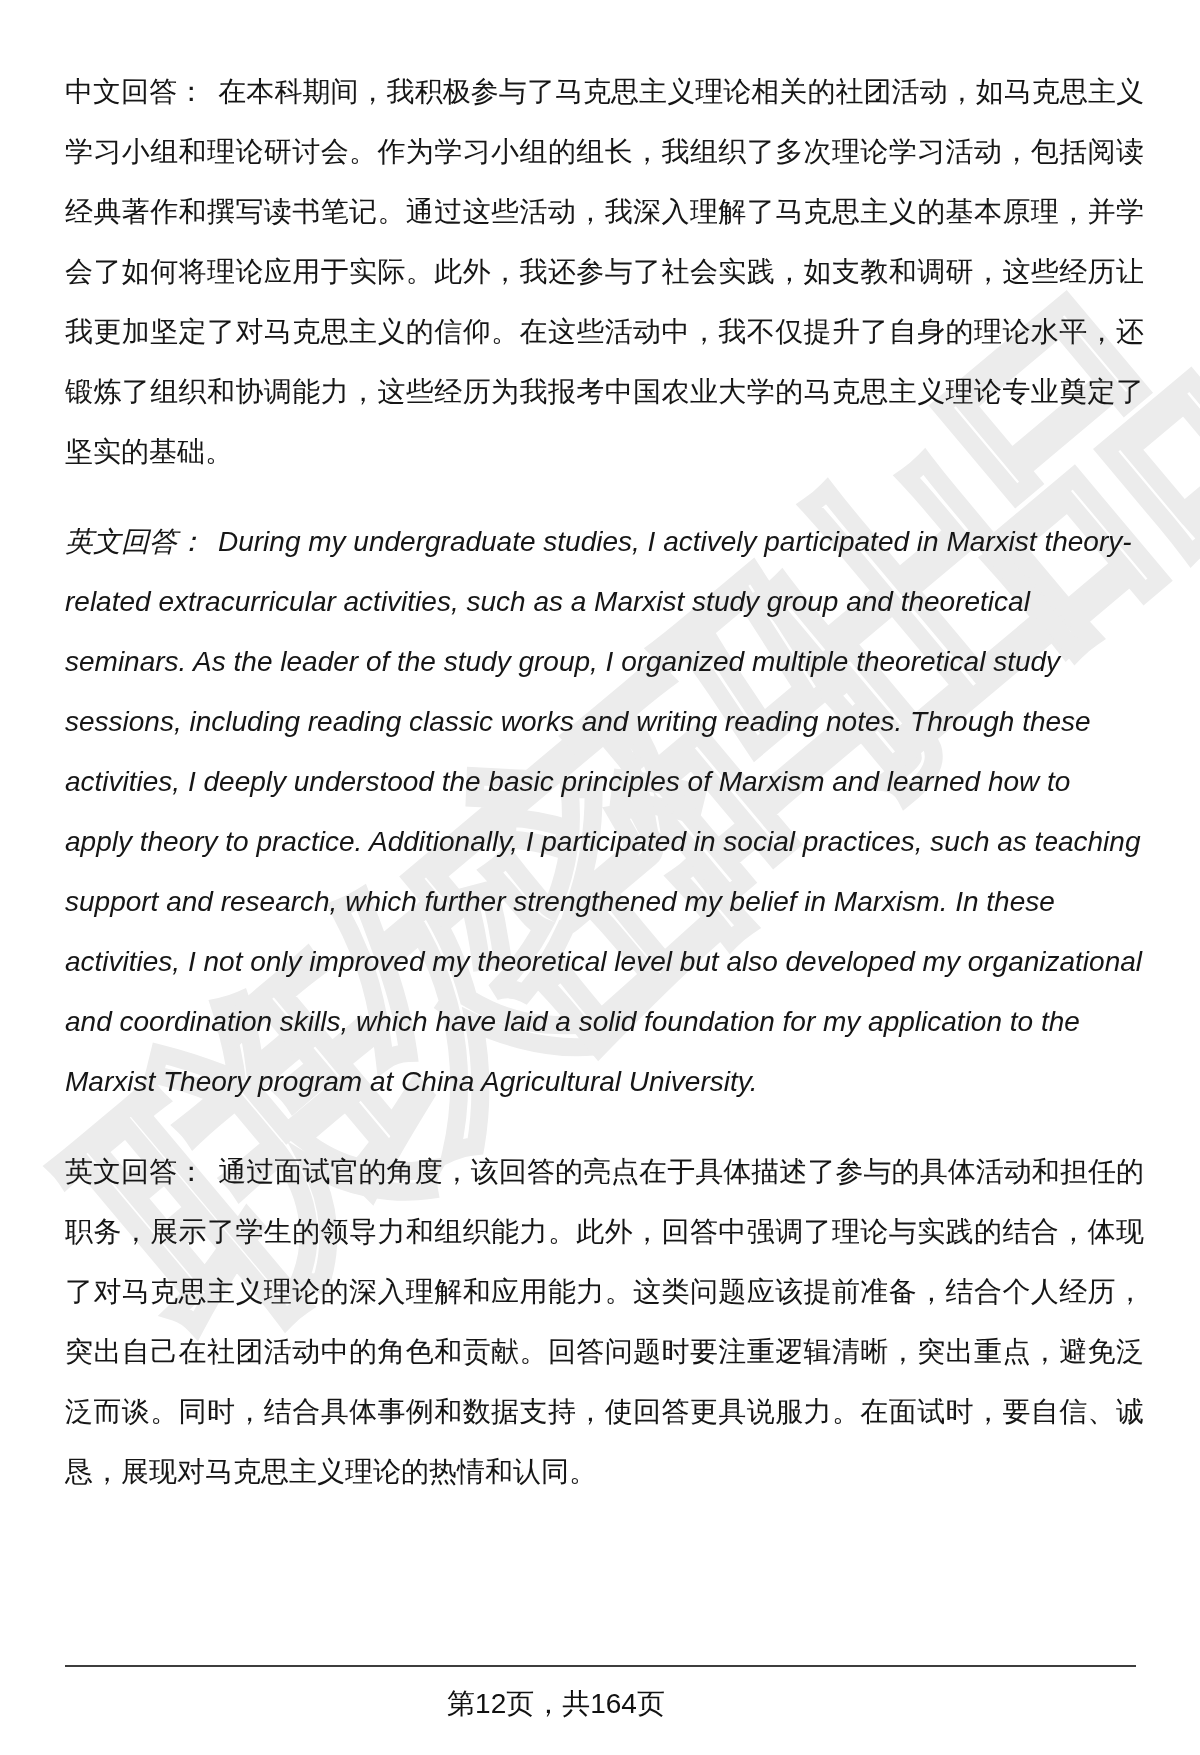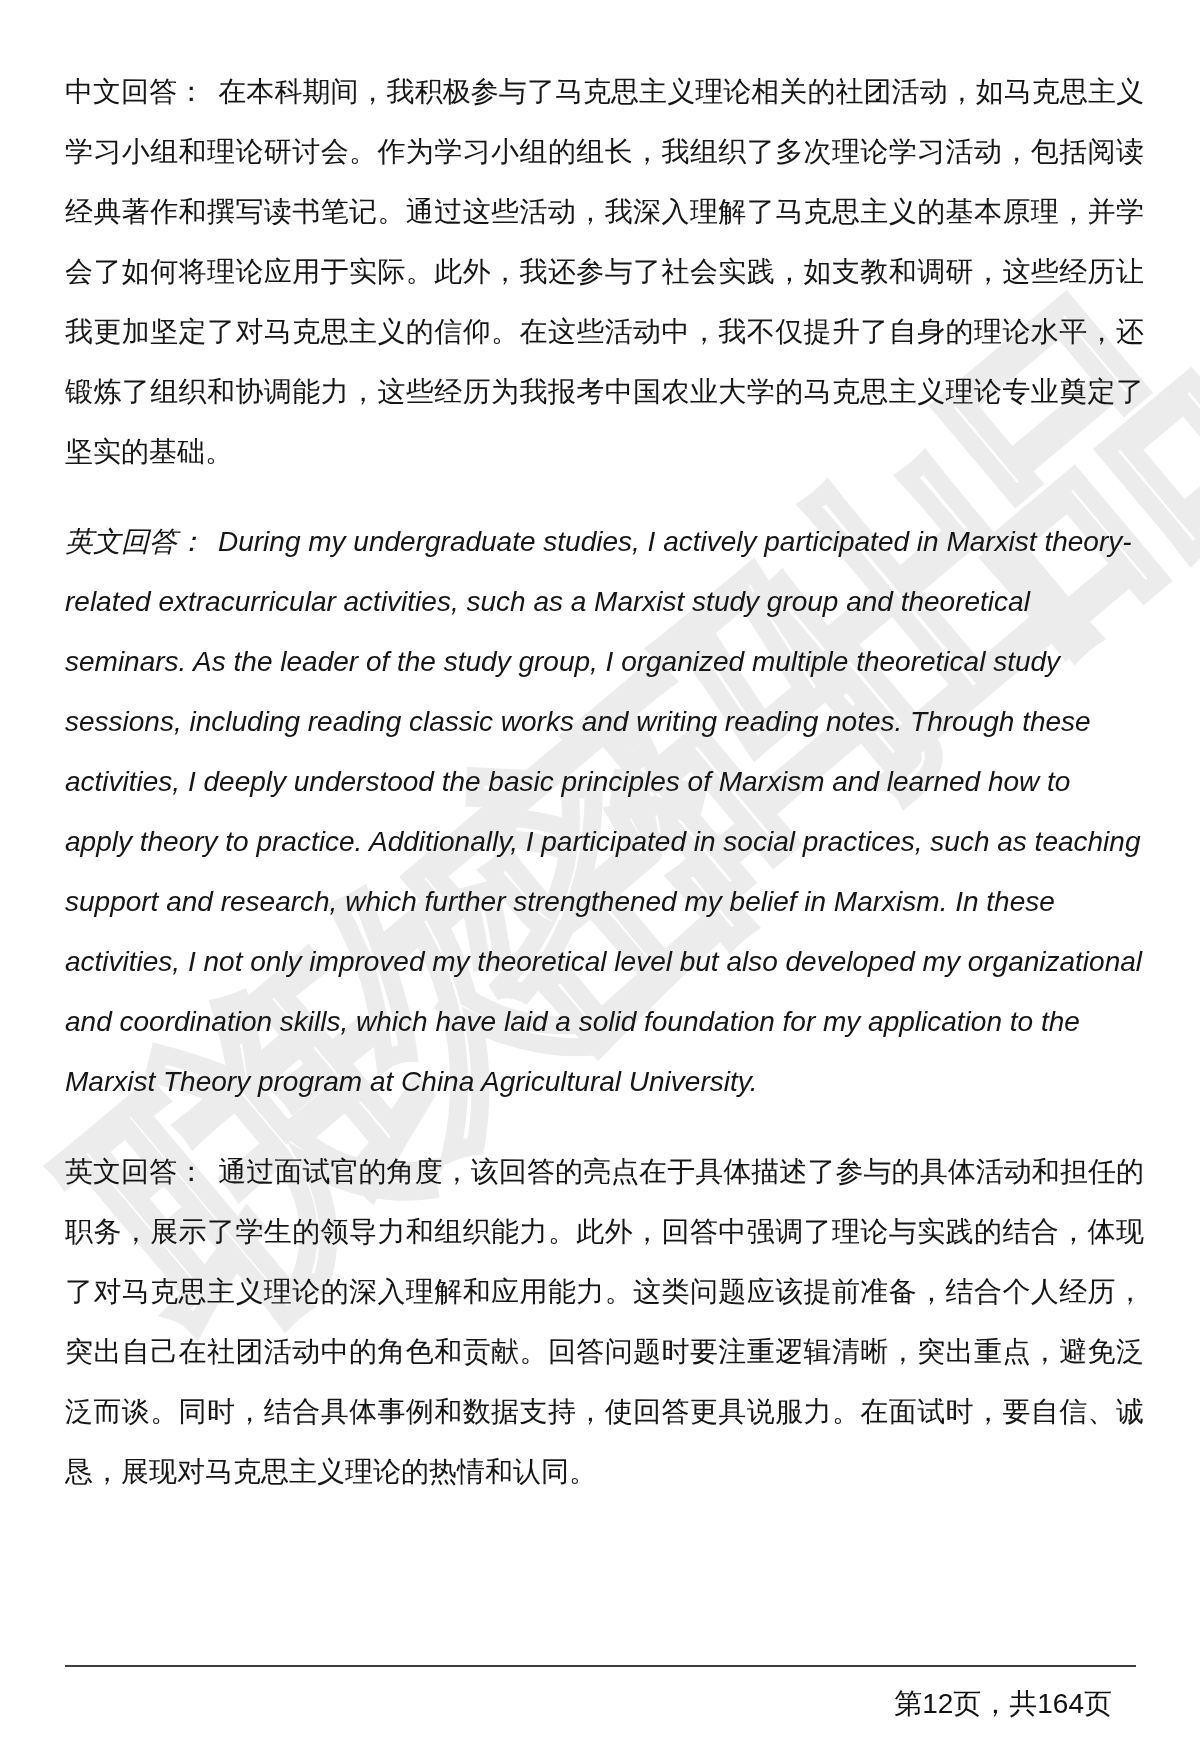--- a/index.html
+++ b/index.html
@@ -54,21 +54,21 @@
     top: 1665px;
     height: 2px;
     background: #3d3d3d;
   }
   .footer {
     position: absolute;
     z-index: 1;
     left: 0;
     width: 1112px;
     top: 1680px;
-    text-align: right;
+    text-align: center;
     font-size: 28px;
     line-height: 48px;
     color: #111111;
   }
 </style>
 </head>
 <body>
 
 <div class="page">
 

